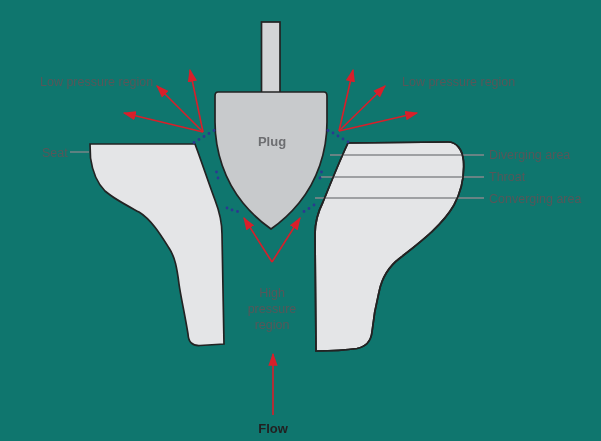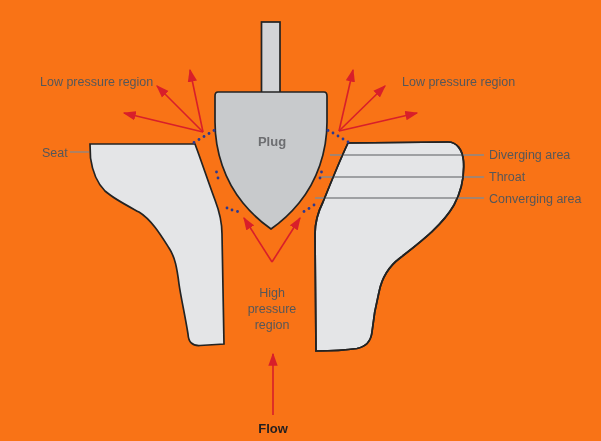--- a/index.html
+++ b/index.html
@@ -1,16 +1,16 @@
 <!DOCTYPE html>
 <html><head>
 <meta charset="utf-8">
 <style>
   html,body{margin:0;padding:0;background:#fff;}
-  #stage{position:relative;width:601px;height:441px;background:#f97316;overflow:hidden;}
+  #stage{position:relative;width:601px;height:441px;background:#0f766e;overflow:hidden;}
   svg{position:absolute;left:0;top:0;}
   text{font-family:"Liberation Sans","DejaVu Sans",sans-serif;}
   .lbl{font-size:12.5px;fill:#565759;}
   .lbl-bold{font-size:13px;font-weight:bold;}
 </style>
 </head>
 <body>
 
 <div id="stage">
 <svg width="601" height="441" viewBox="0 0 601 441">

